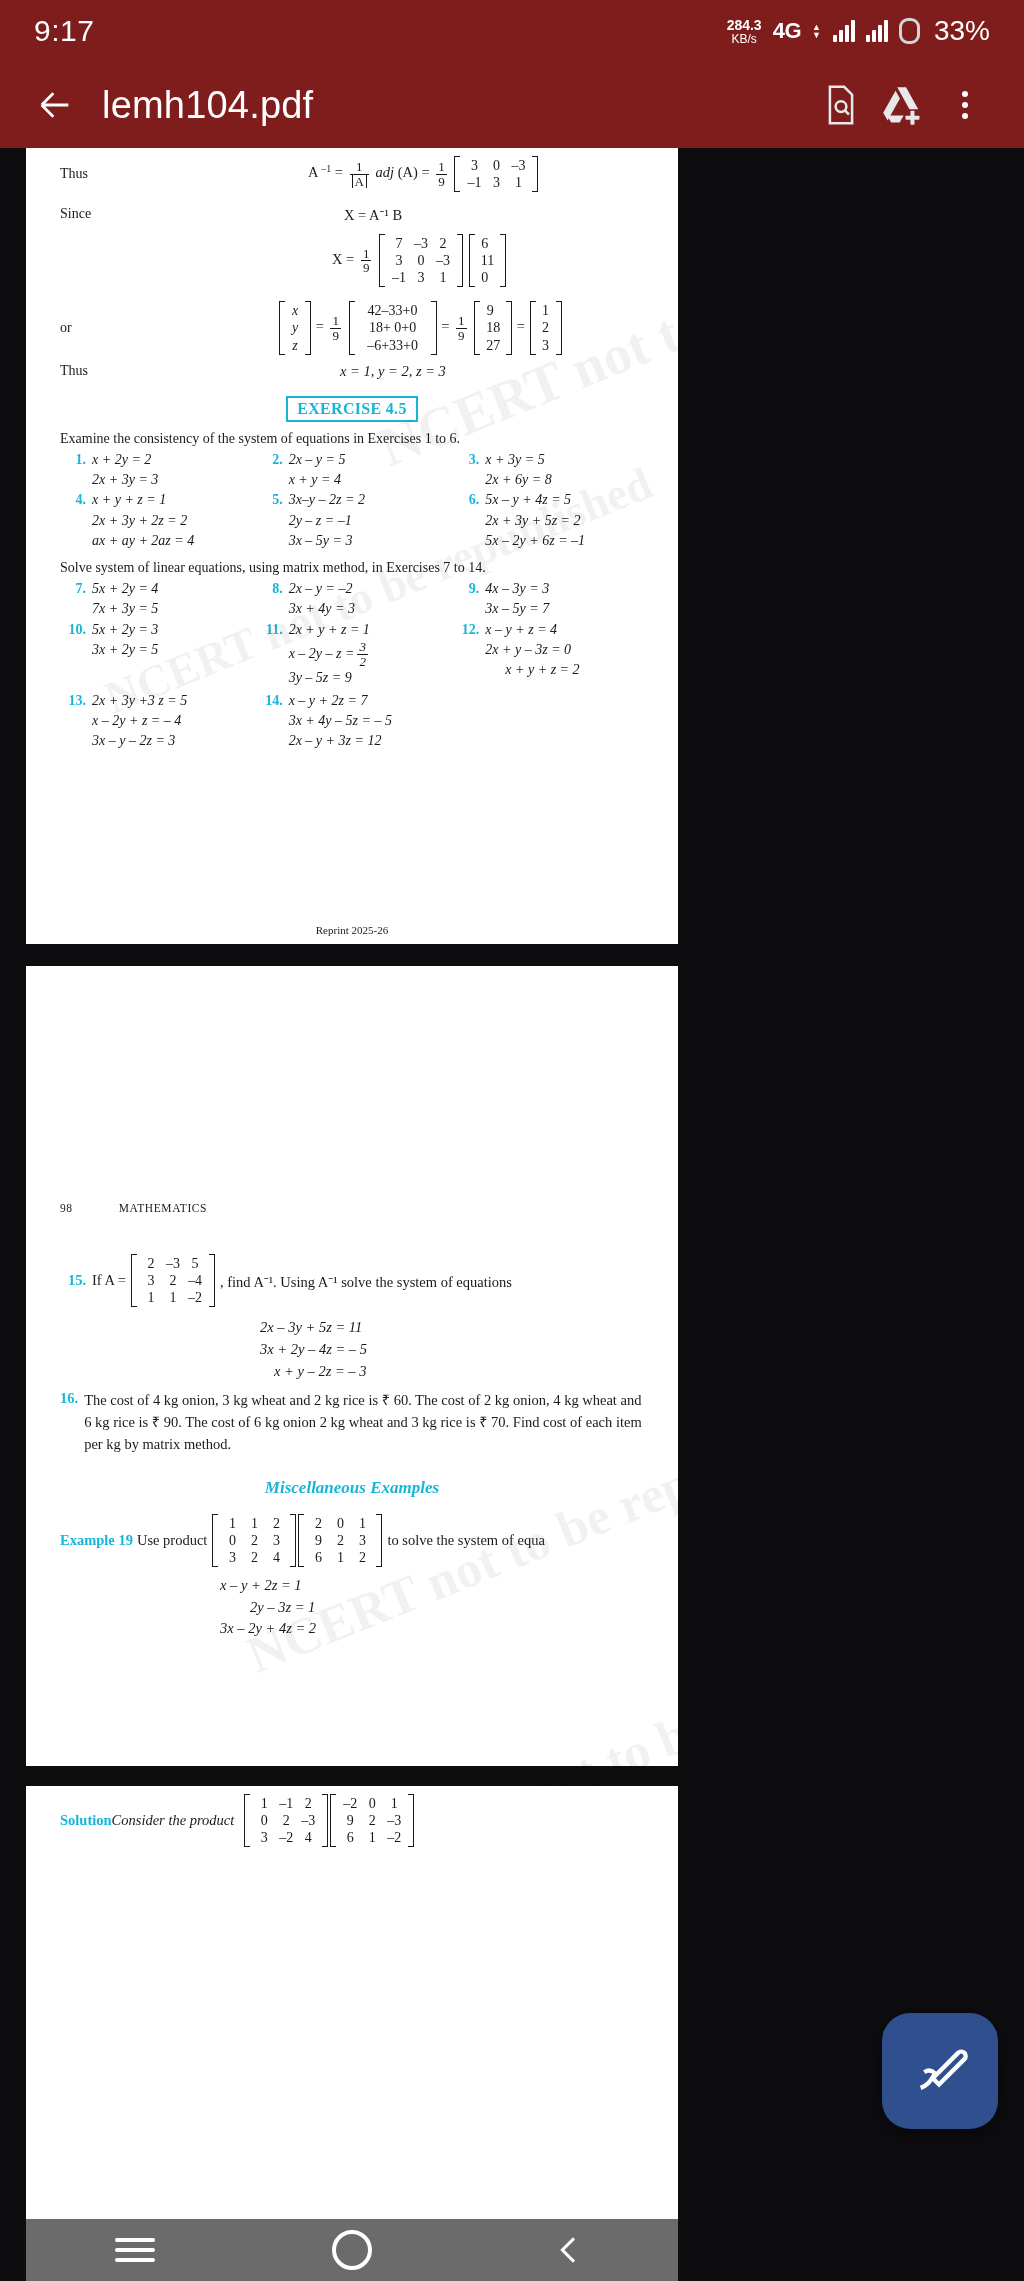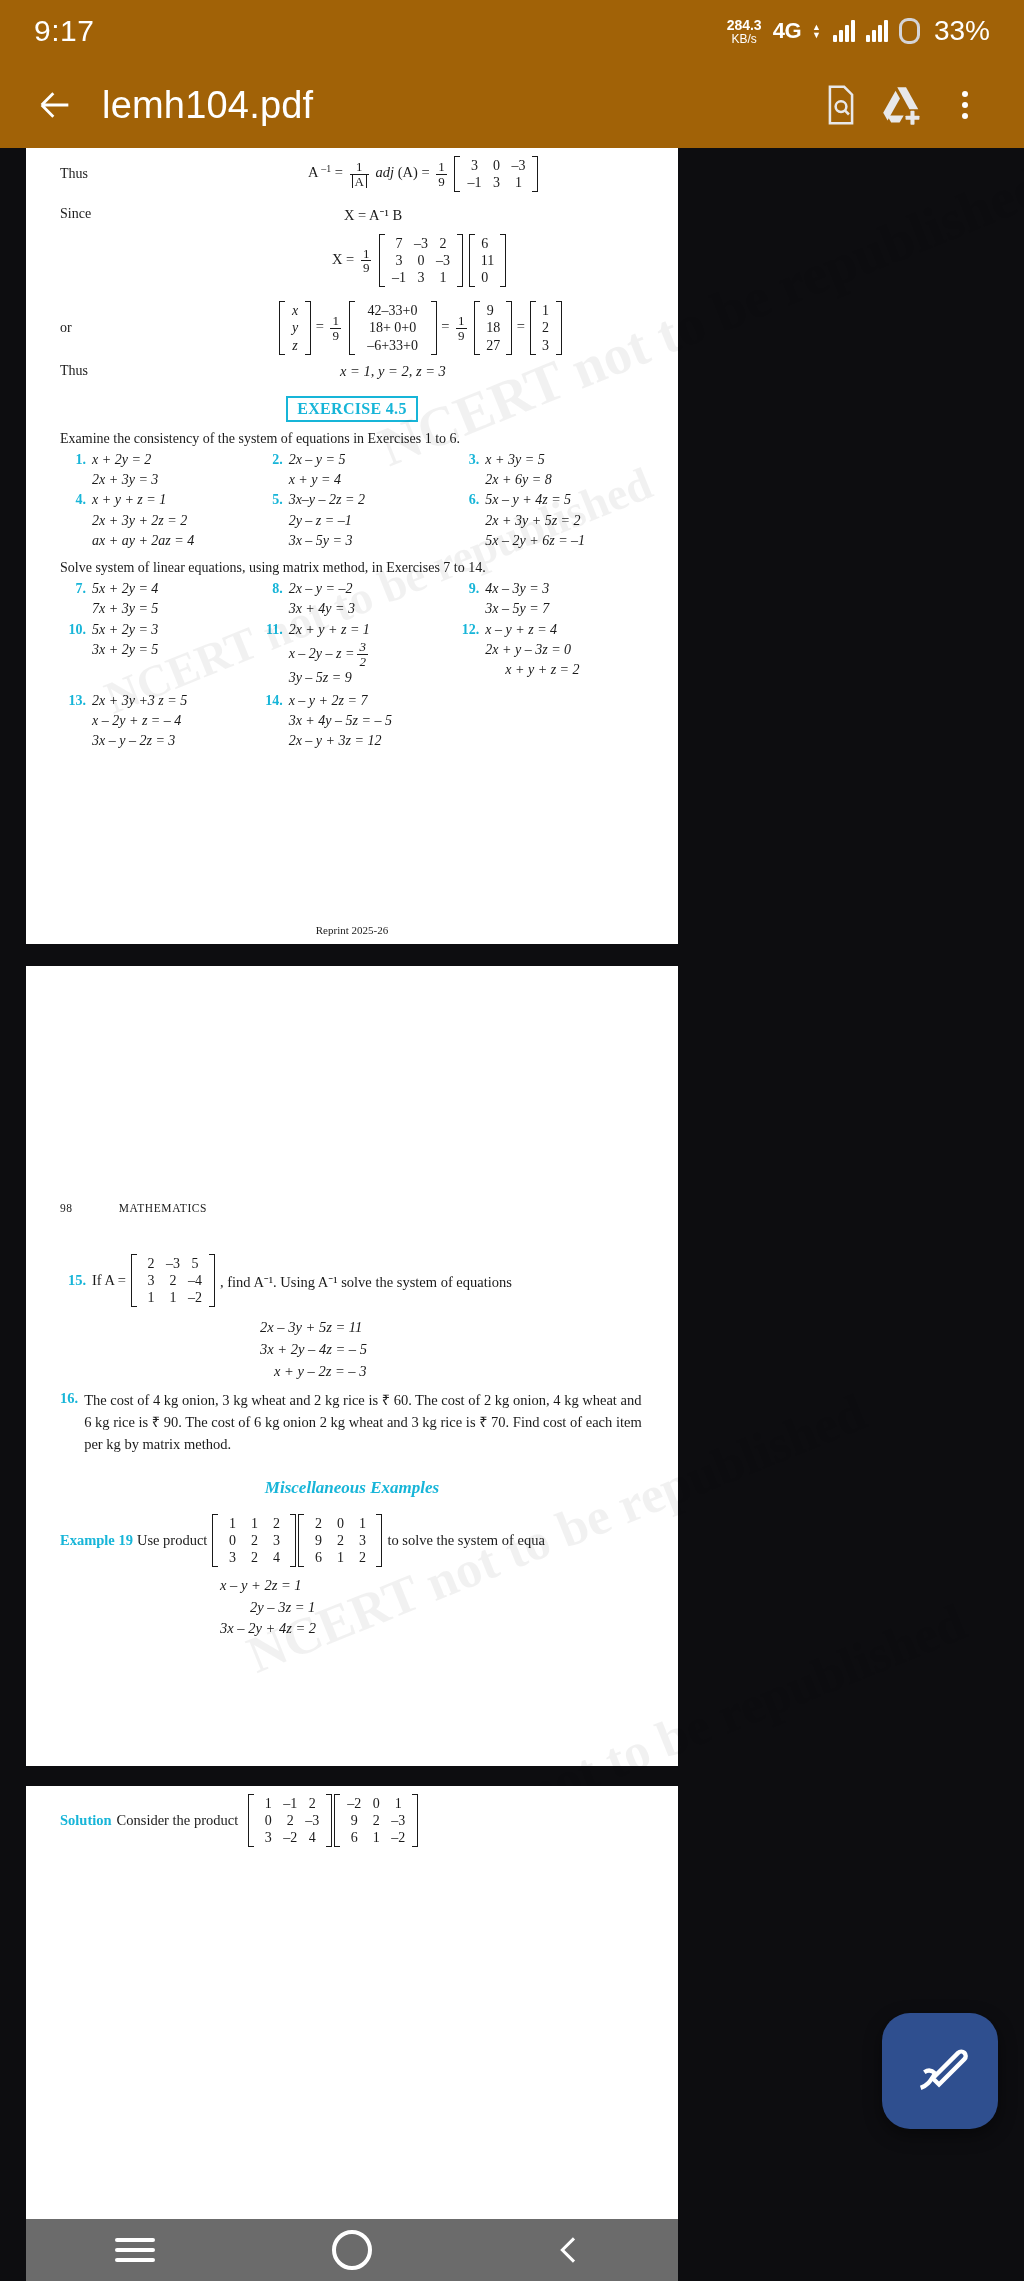--- a/index.html
+++ b/index.html
@@ -2,21 +2,21 @@
 <html><head>
 <meta charset="utf-8">
 <style>
   * { box-sizing: border-box; margin: 0; padding: 0; }
   html, body {
     width: 1024px; height: 2281px;
     background: #000;
     font-family: "Liberation Sans", sans-serif;
     overflow: hidden;
   }
-  .screen { position: relative; width: 1024px; height: 1883px; background: #a16207; }
+  .screen { position: relative; width: 1024px; height: 1883px; background: #7f1d1d; }
 
   
   .statusbar {
     position: absolute; top: 0; left: 0; width: 1024px; height: 62px;
     display: flex; align-items: center; justify-content: space-between;
     padding: 0 34px; color: #fff;
   }
   .sb-time { font-size: 30px; font-weight: 500; letter-spacing: .5px; }
   .sb-right { display: flex; align-items: center; gap: 11px; }
   .netspeed { display: flex; flex-direction: column; align-items: center; line-height: 1; }
@@ -621,21 +621,21 @@
           <div class="it" style="padding-left:30px;">2y – 3z = 1</div>
           <div class="it" style="padding-left:-6px;">3x – 2y + 4z = 2</div>
         </div>
       </div>
     </div>
 
     <div class="page" id="page3">
       <div class="pg-inner">
         <div class="math" style="display:flex; align-items:center; padding-top:8px;">
           <span class="exlabel">Solution</span>
-          <span style="margin-left:5px;">Consider the product</span>
+          <span style="font-style:italic;">Consider the product</span>
           <span class="mat" style="margin-left:10px;">
             <span class="br brL"></span>
             <span class="cells">
               <span class="mr">
                   <span class="mc">1</span>
                   <span class="mc">–1</span>
                   <span class="mc">2</span>
                 </span>
               <span class="mr">
                   <span class="mc">0</span>

